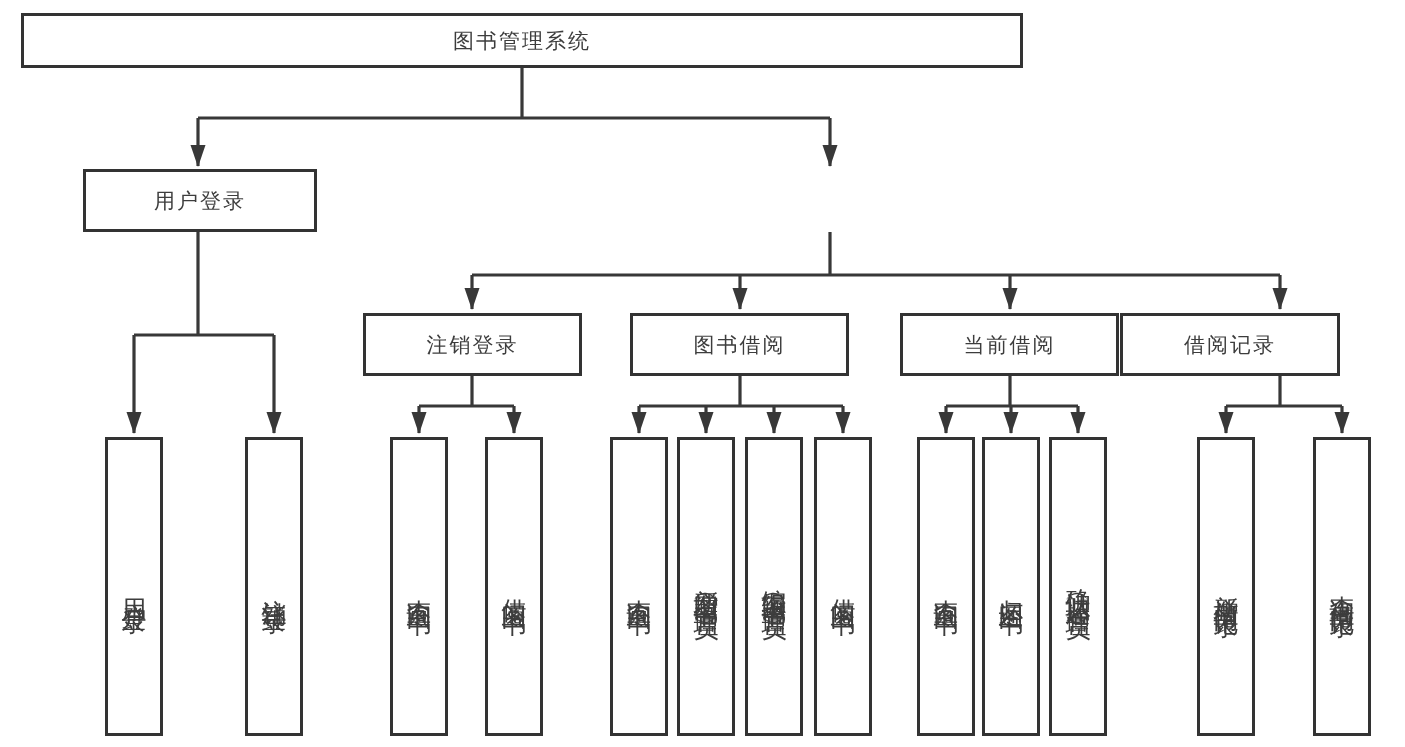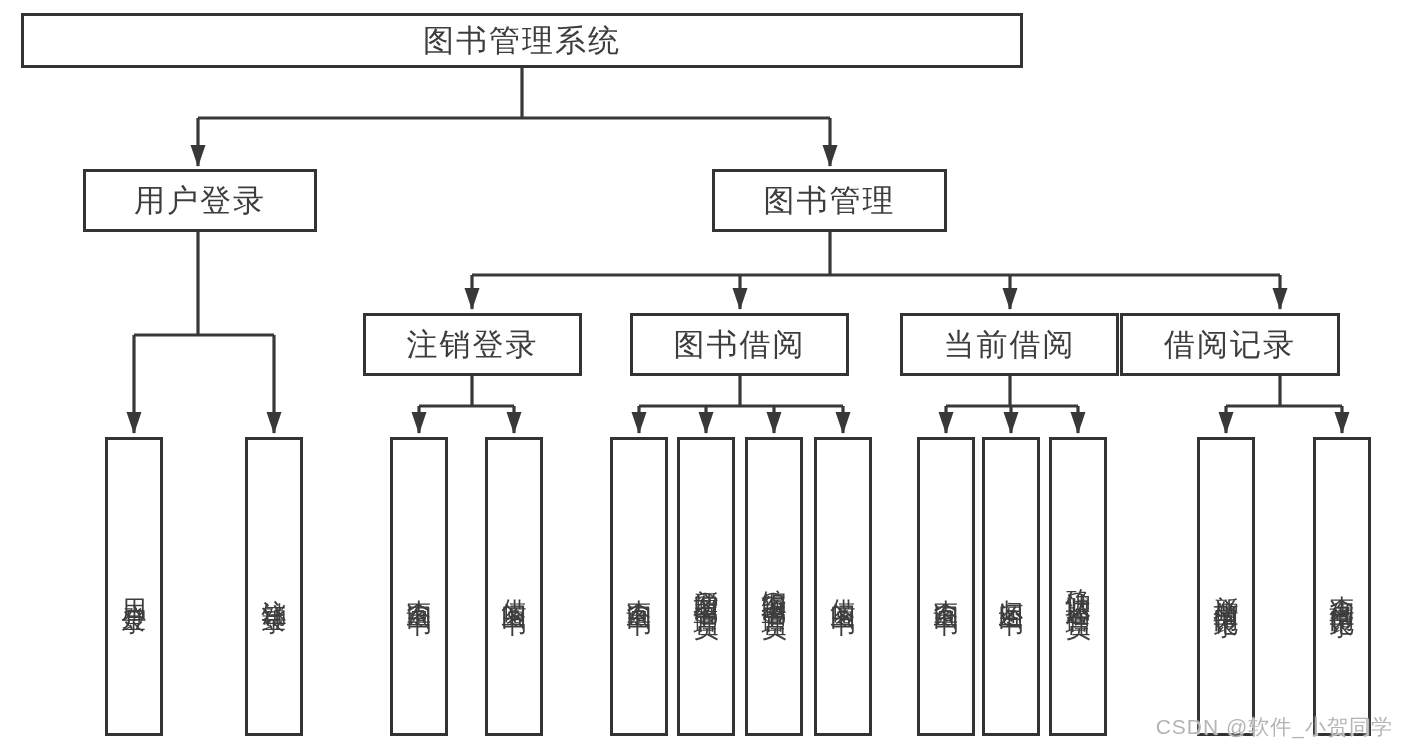--- a/index.html
+++ b/index.html
@@ -17,21 +17,21 @@
     position: absolute;
     box-sizing: border-box;
     border: 3px solid #333333;
     background: #ffffff;
     display: flex;
     align-items: center;
     justify-content: center;
     color: #3d3d3d;
   }
   .hlabel {
-    font-size: 31px;
+    font-size: 21px;
     letter-spacing: 2px;
     white-space: nowrap;
   }
   .vlabel {
     writing-mode: vertical-rl;
     text-orientation: mixed;
     font-size: 25px;
     line-height: 1;
     letter-spacing: 4px;
   }
@@ -93,23 +93,20 @@
     <line class="wire" x1="1342" y1="406" x2="1342" y2="433" marker-end="url(#arrow)"></line>
   </svg>
 
   <div class="box" style="left:21px;top:13px;width:1002px;height:55px">
     <span class="hlabel">图书管理系统</span>
   </div>
 
   <div class="box" style="left:83px;top:169px;width:234px;height:63px">
     <span class="hlabel">用户登录</span>
   </div>
-  <div class="box" style="left:712px;top:169px;width:235px;height:63px">
-    <span class="hlabel">图书管理</span>
-  </div>
 
   <div class="box" style="left:363px;top:313px;width:219px;height:63px">
     <span class="hlabel">注销登录</span>
   </div>
   <div class="box" style="left:630px;top:313px;width:219px;height:63px">
     <span class="hlabel">图书借阅</span>
   </div>
   <div class="box" style="left:900px;top:313px;width:219px;height:63px">
     <span class="hlabel">当前借阅</span>
   </div>
@@ -150,15 +147,14 @@
   <div class="box" style="left:1049px;top:437px;width:58px;height:299px">
     <span class="vlabel">确认归还（管理员）</span>
   </div>
   <div class="box" style="left:1197px;top:437px;width:58px;height:299px">
     <span class="vlabel">新增借阅记录</span>
   </div>
   <div class="box" style="left:1313px;top:437px;width:58px;height:299px">
     <span class="vlabel">查询借阅记录</span>
   </div>
 
-  <div class="watermark">CSDN @软件_小贺同学</div>
 
 </div>
 
 </body></html>

